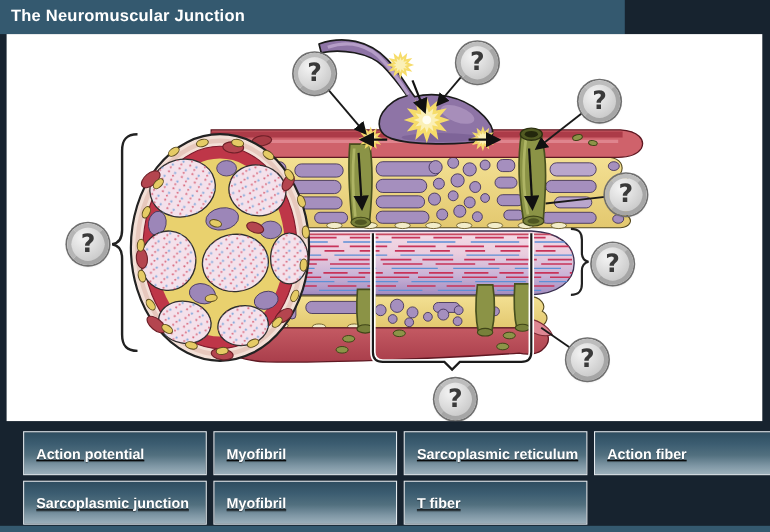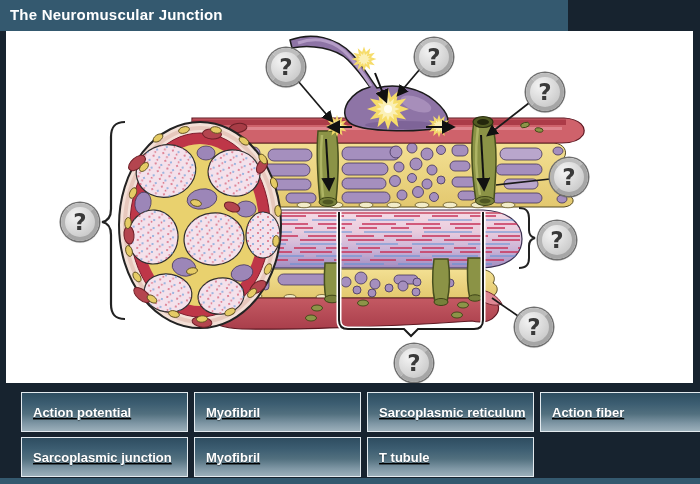--- a/index.html
+++ b/index.html
@@ -342,18 +342,18 @@
   <div class="badge" style="left:395px;top:344px;">?</div>
 
   <div class="word-bank">
     <div class="wb-grid">
       <div class="label-btn">Action potential</div>
       <div class="label-btn">Myofibril</div>
       <div class="label-btn">Sarcoplasmic reticulum</div>
       <div class="label-btn">Action fiber</div>
       <div class="label-btn">Sarcoplasmic junction</div>
       <div class="label-btn">Myofibril</div>
-      <div class="label-btn">T tubule</div>
+      <div class="label-btn">T fiber</div>
     </div>
   </div>
 
   <div class="bottom-strip"></div>
 </div>
 
 </body></html>

